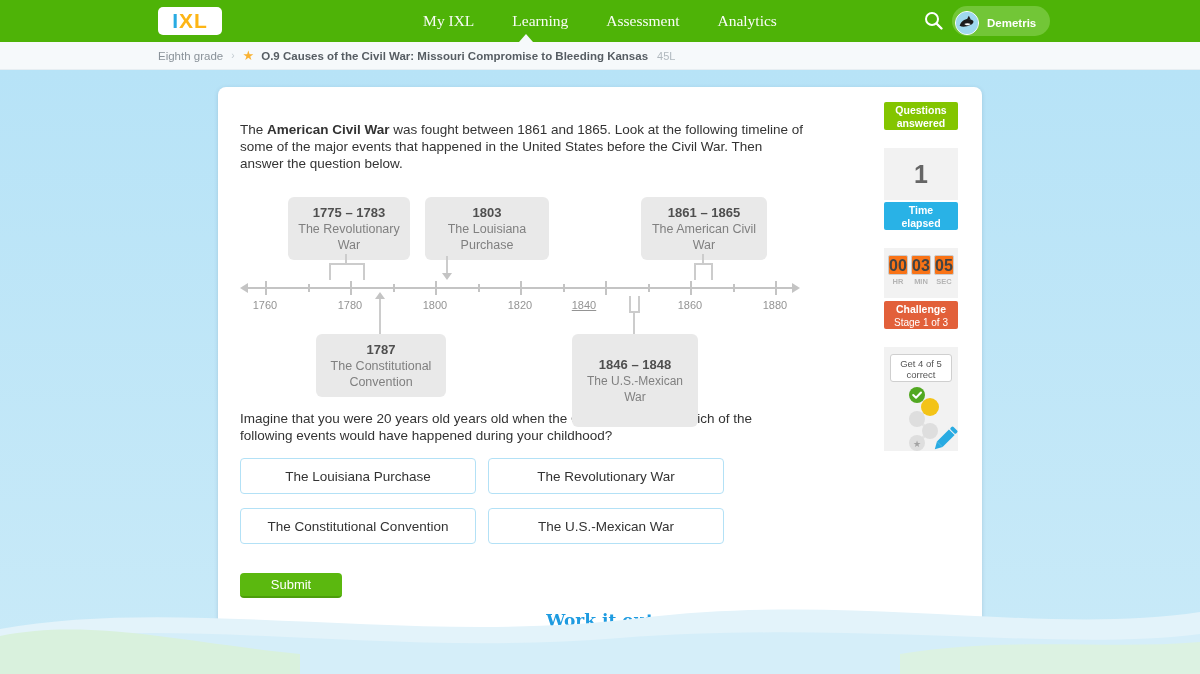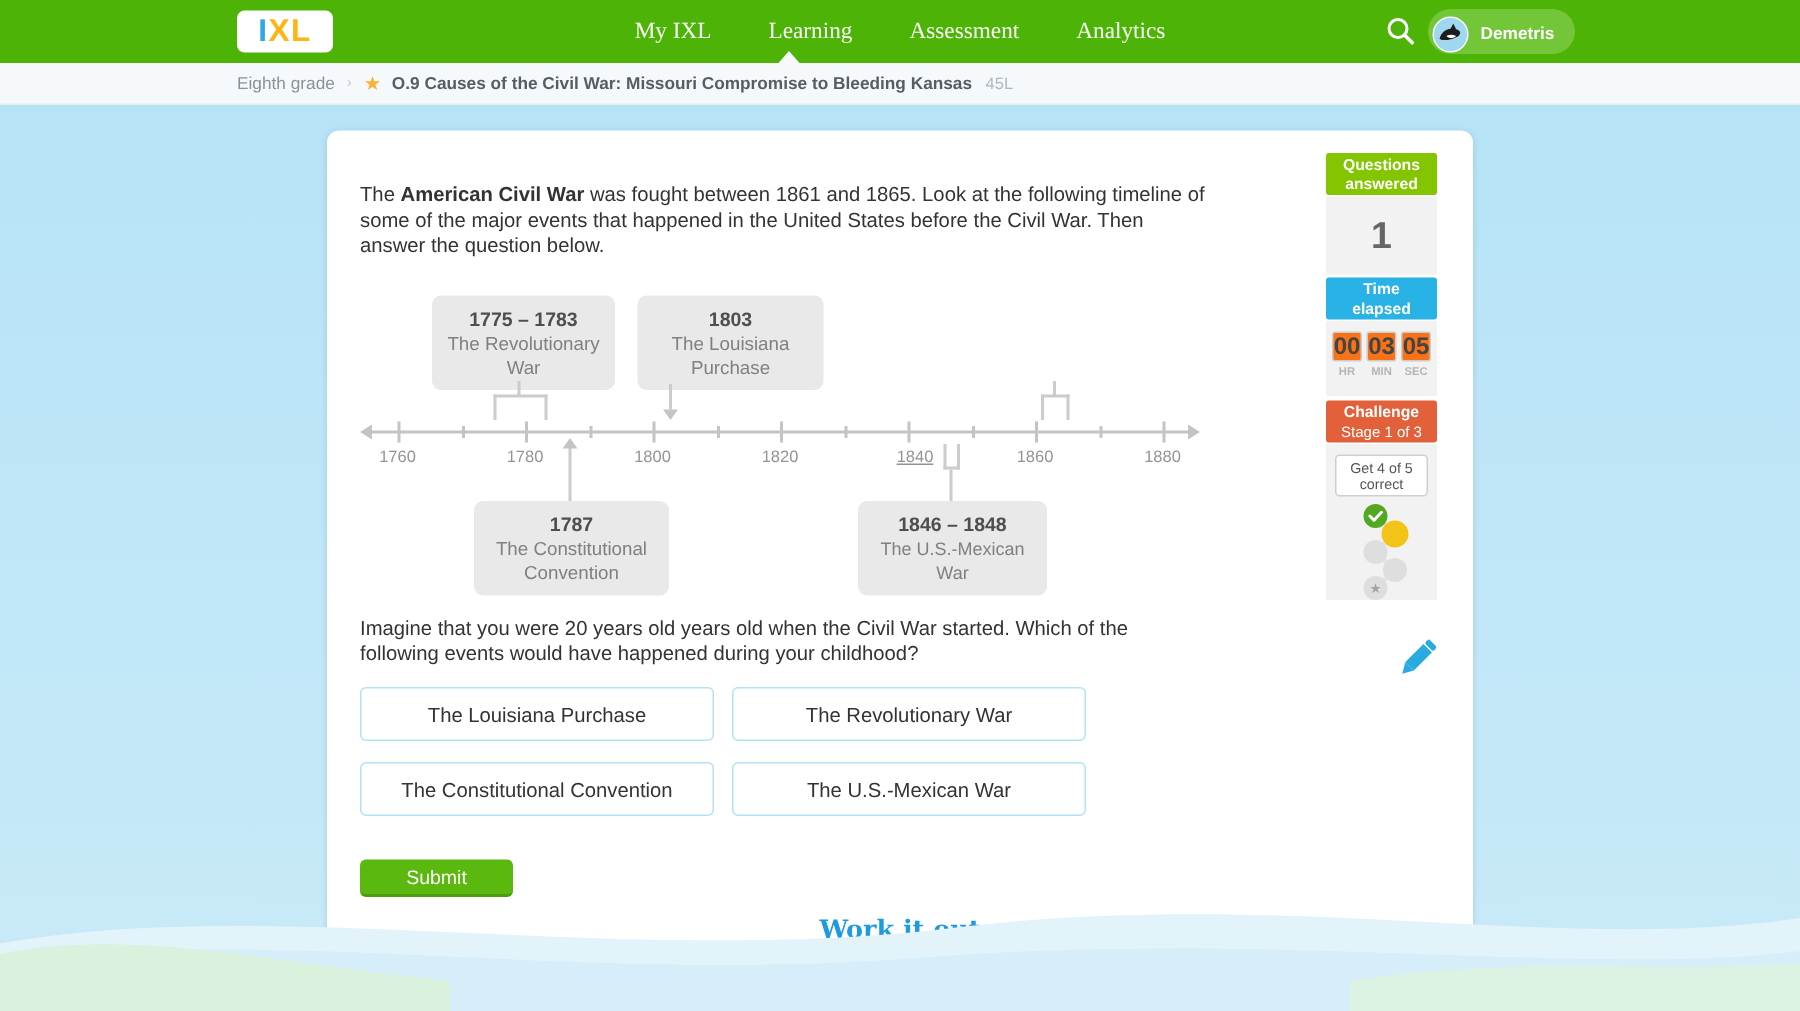--- a/index.html
+++ b/index.html
@@ -89,21 +89,21 @@
   .wio-sub { font-size:13px; color:#757575; margin-top:7px; }
 
   .helpcard { position:relative; z-index:4; margin-top:12px; margin-left:-15px; width:370px;
     height:44px; background:#f6fbff; border-radius:6px 6px 0 0;
     box-shadow:0 1px 3px rgba(40,80,110,.15); display:flex; align-items:center;
     padding-left:18px; cursor:pointer; }
 
   
   .sidebar { position:absolute; left:884px; top:32px; width:74px; z-index:2; }
   .sb-head { border-radius:2px; color:#fff; text-align:center; font-size:10.5px;
-    font-weight:bold; line-height:13px; padding:2px 0; height:28px; margin-bottom:1px; }
+    font-weight:bold; line-height:13px; padding:2px 0; height:28px; margin-bottom:18px; }
   .sb-head.green { background:#83c500; }
   .sb-head.blue { background:#29b2e6; }
   .sb-head.orange { background:#e2603a; margin-top:3px; }
   .sb-head .sub { font-weight:normal; font-size:10px; }
   .sb-body { background:#f2f2f2; margin-bottom:2px; }
   .qa-val { height:52px; text-align:center; line-height:52px; font-size:25px;
     font-weight:bold; color:#666; }
   .te-body { height:50px; padding-top:7px; }
   .te-digits { display:flex; justify-content:center; gap:3px; }
   .te-digit { width:20px; height:20px; background:#f97316; border:1px solid #ccc; border-radius:2px;
@@ -177,43 +177,47 @@
           <div class="tick major" style="left: 110px;"></div>
           <div class="tick-label" style="left: 110px;">1780</div>
           <div class="tick minor" style="left: 152.5px;"></div>
           <div class="tick major" style="left: 195px;"></div>
           <div class="tick-label" style="left: 195px;">1800</div>
           <div class="tick minor" style="left: 237.5px;"></div>
           <div class="tick major" style="left: 280px;"></div>
           <div class="tick-label" style="left: 280px;">1820</div>
           <div class="tick minor" style="left: 322.5px;"></div>
           <div class="tick major" style="left: 365px;"></div>
-          <div class="tick-label" style="left: 370px; text-decoration: underline;">1840</div>
+          <div class="tick-label" style="left: 344px; text-decoration: underline;">1840</div>
           <div class="tick minor" style="left: 407.5px;"></div>
           <div class="tick major" style="left: 450px;"></div>
           <div class="tick-label" style="left: 450px;">1860</div>
           <div class="tick minor" style="left: 492.5px;"></div>
           <div class="tick major" style="left: 535px;"></div>
           <div class="tick-label" style="left: 535px;">1880</div>
         </div>
 
       <div class="tl-box" style="left:48px; top:4px; width:122px;">
         <div class="tl-years">1775 – 1783</div>
         <div class="tl-name">The Revolutionary War</div>
       </div>
       <div class="tl-box" style="left:185px; top:4px; width:124px;">
         <div class="tl-years">1803</div>
         <div class="tl-name">The Louisiana Purchase</div>
       </div>
+      <div class="tl-box" style="left:401px; top:4px; width:126px;">
+        <div class="tl-years">1861 – 1865</div>
+        <div class="tl-name">The American Civil War</div>
+      </div>
 
       <div class="tl-box" style="left:76px; top:141px; width:130px;">
         <div class="tl-years">1787</div>
         <div class="tl-name">The Constitutional Convention</div>
       </div>
-      <div class="tl-box" style="left:332px; top:141px; width:126px; padding:7px 3px;">
+      <div class="tl-box" style="left:332px; top:141px; width:126px; padding:22px 3px;">
         <div class="tl-years">1846 – 1848</div>
         <div class="tl-name" style="font-size:12px;">The U.S.-Mexican War</div>
       </div>
 
       <div class="vline" style="left:105px; top:61px; height:10px;"></div>
       <div class="hline" style="left:89px;  top:70px; width:36px;"></div>
       <div class="vline" style="left:89px;  top:70px; height:17px;"></div>
       <div class="vline" style="left:123px; top:70px; height:17px;"></div>
 
       <div class="vline" style="left:462px; top:61px; height:10px;"></div>

